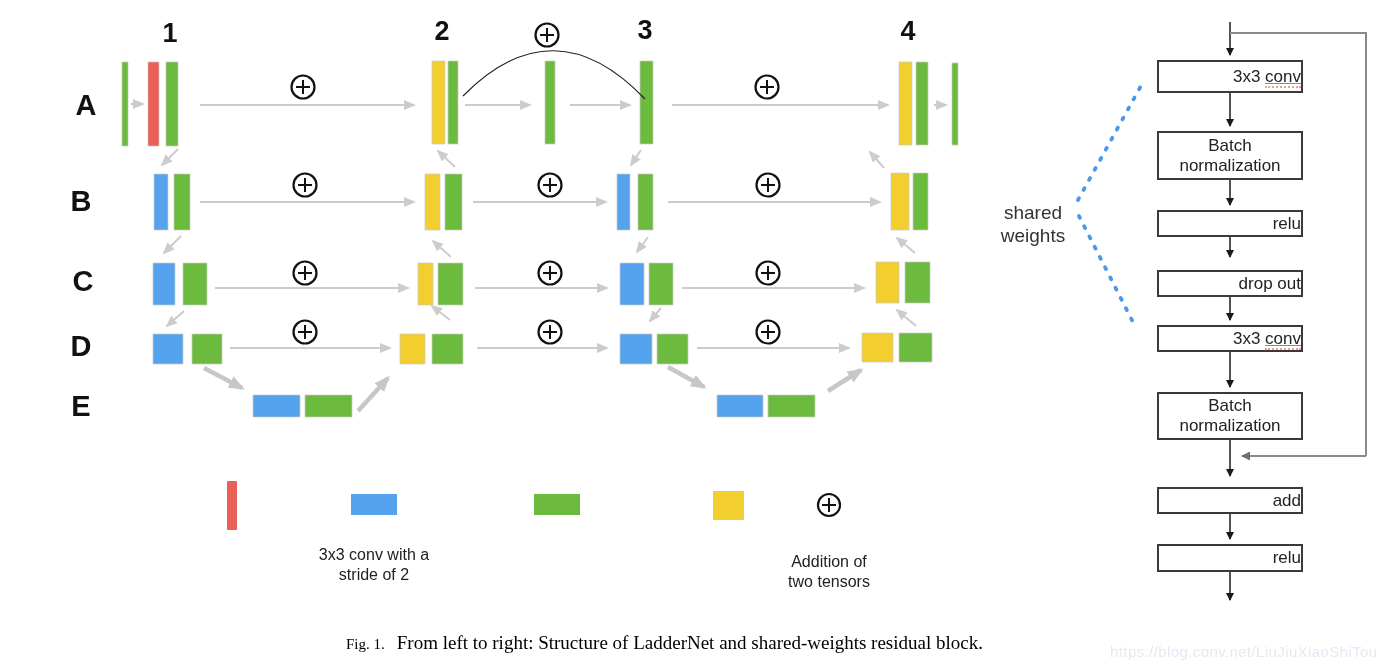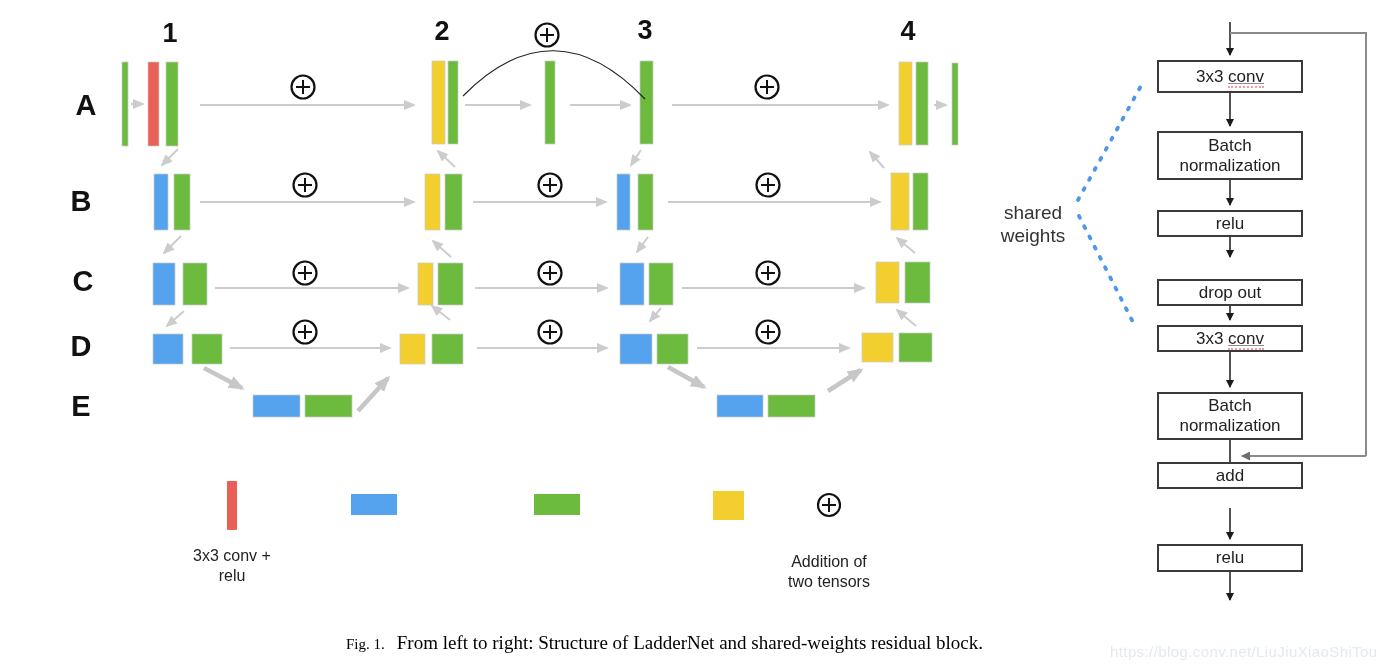--- a/index.html
+++ b/index.html
@@ -22,21 +22,21 @@
   .oplus-line{stroke:#111;stroke-width:2;}
 
   
   .hdr{position:absolute;width:40px;text-align:center;font-weight:bold;font-size:27px;z-index:2;}
   .rowlbl{position:absolute;width:40px;text-align:center;font-weight:bold;font-size:29px;z-index:2;}
   .shared-label{position:absolute;left:985px;top:190px;width:96px;text-align:center;
                 font-size:19px;color:#333;line-height:1.2;z-index:2;margin-top:12px;}
 
   
   .fc-box{position:absolute;left:1157px;width:146px;border:2px solid var(--box_border);
-          background:#fff;box-sizing:border-box;display:flex;align-items:center;justify-content:center;
+          background:#fff;box-sizing:border-box;display:flex;align-items:center;justify-content:flex-end;
           text-align:center;font-size:17px;line-height:1.15;color:#222;z-index:2;}
   .spell{text-decoration:underline;text-decoration-color:#8a8a8a;border-bottom:2px dotted #ef9f99;}
 
   
   .legend-item{position:absolute;text-align:center;font-size:16px;color:#222;line-height:1.28;z-index:2;}
   .sw-red{width:10px;height:49px;background:var(--red);margin:0 auto;border-radius:1px;}
   .sw-blue{width:46px;height:21px;background:var(--blue);margin:0 auto;}
   .sw-green{width:46px;height:21px;background:var(--green);margin:0 auto;}
   .sw-yellow{width:31px;height:29px;background:var(--yellow);margin:0 auto;}
   .sw-oplus{margin:0 auto;display:block;}
@@ -217,42 +217,42 @@
 
 <div class="fc-box" style="top:60px;height:33px">
   <span><span>3x3 </span><span class="spell">conv</span></span>
 </div>
 <div class="fc-box" style="top:131px;height:49px">
   <span>Batch normalization</span>
 </div>
 <div class="fc-box" style="top:210px;height:27px">
   <span>relu</span>
 </div>
-<div class="fc-box" style="top:279px;height:27px">
+<div class="fc-box" style="top:270px;height:27px">
   <span>drop out</span>
 </div>
 <div class="fc-box" style="top:325px;height:27px">
   <span><span>3x3 </span><span class="spell">conv</span></span>
 </div>
 <div class="fc-box" style="top:392px;height:48px">
   <span>Batch normalization</span>
 </div>
-<div class="fc-box" style="top:462px;height:27px">
+<div class="fc-box" style="top:487px;height:27px">
   <span>add</span>
 </div>
 <div class="fc-box" style="top:544px;height:28px">
   <span>relu</span>
 </div>
 
 <div class="legend-item lg1" style="left:182px;top:481px;width:100px">
   <div class="sw-red"></div>
-  <div class="lbl">3x3 conv + relu</div>
 </div>
 <div class="legend-item lg2" style="left:313px;top:494px;width:122px">
   <div class="sw-blue"></div>
+  <div class="lbl">3x3 conv with a stride of 2</div>
 </div>
 <div class="legend-item lg3" style="left:496px;top:494px;width:122px">
   <div class="sw-green"></div>
 </div>
 <div class="legend-item lg4" style="left:679px;top:491px;width:98px">
   <div class="sw-yellow"></div>
 </div>
 <div class="legend-item lg5" style="left:778px;top:492px;width:102px">
   <svg class="sw-oplus" width="26" height="26">
     <circle cx="13" cy="13" r="11" fill="none" stroke="#111" stroke-width="2.2"></circle>

